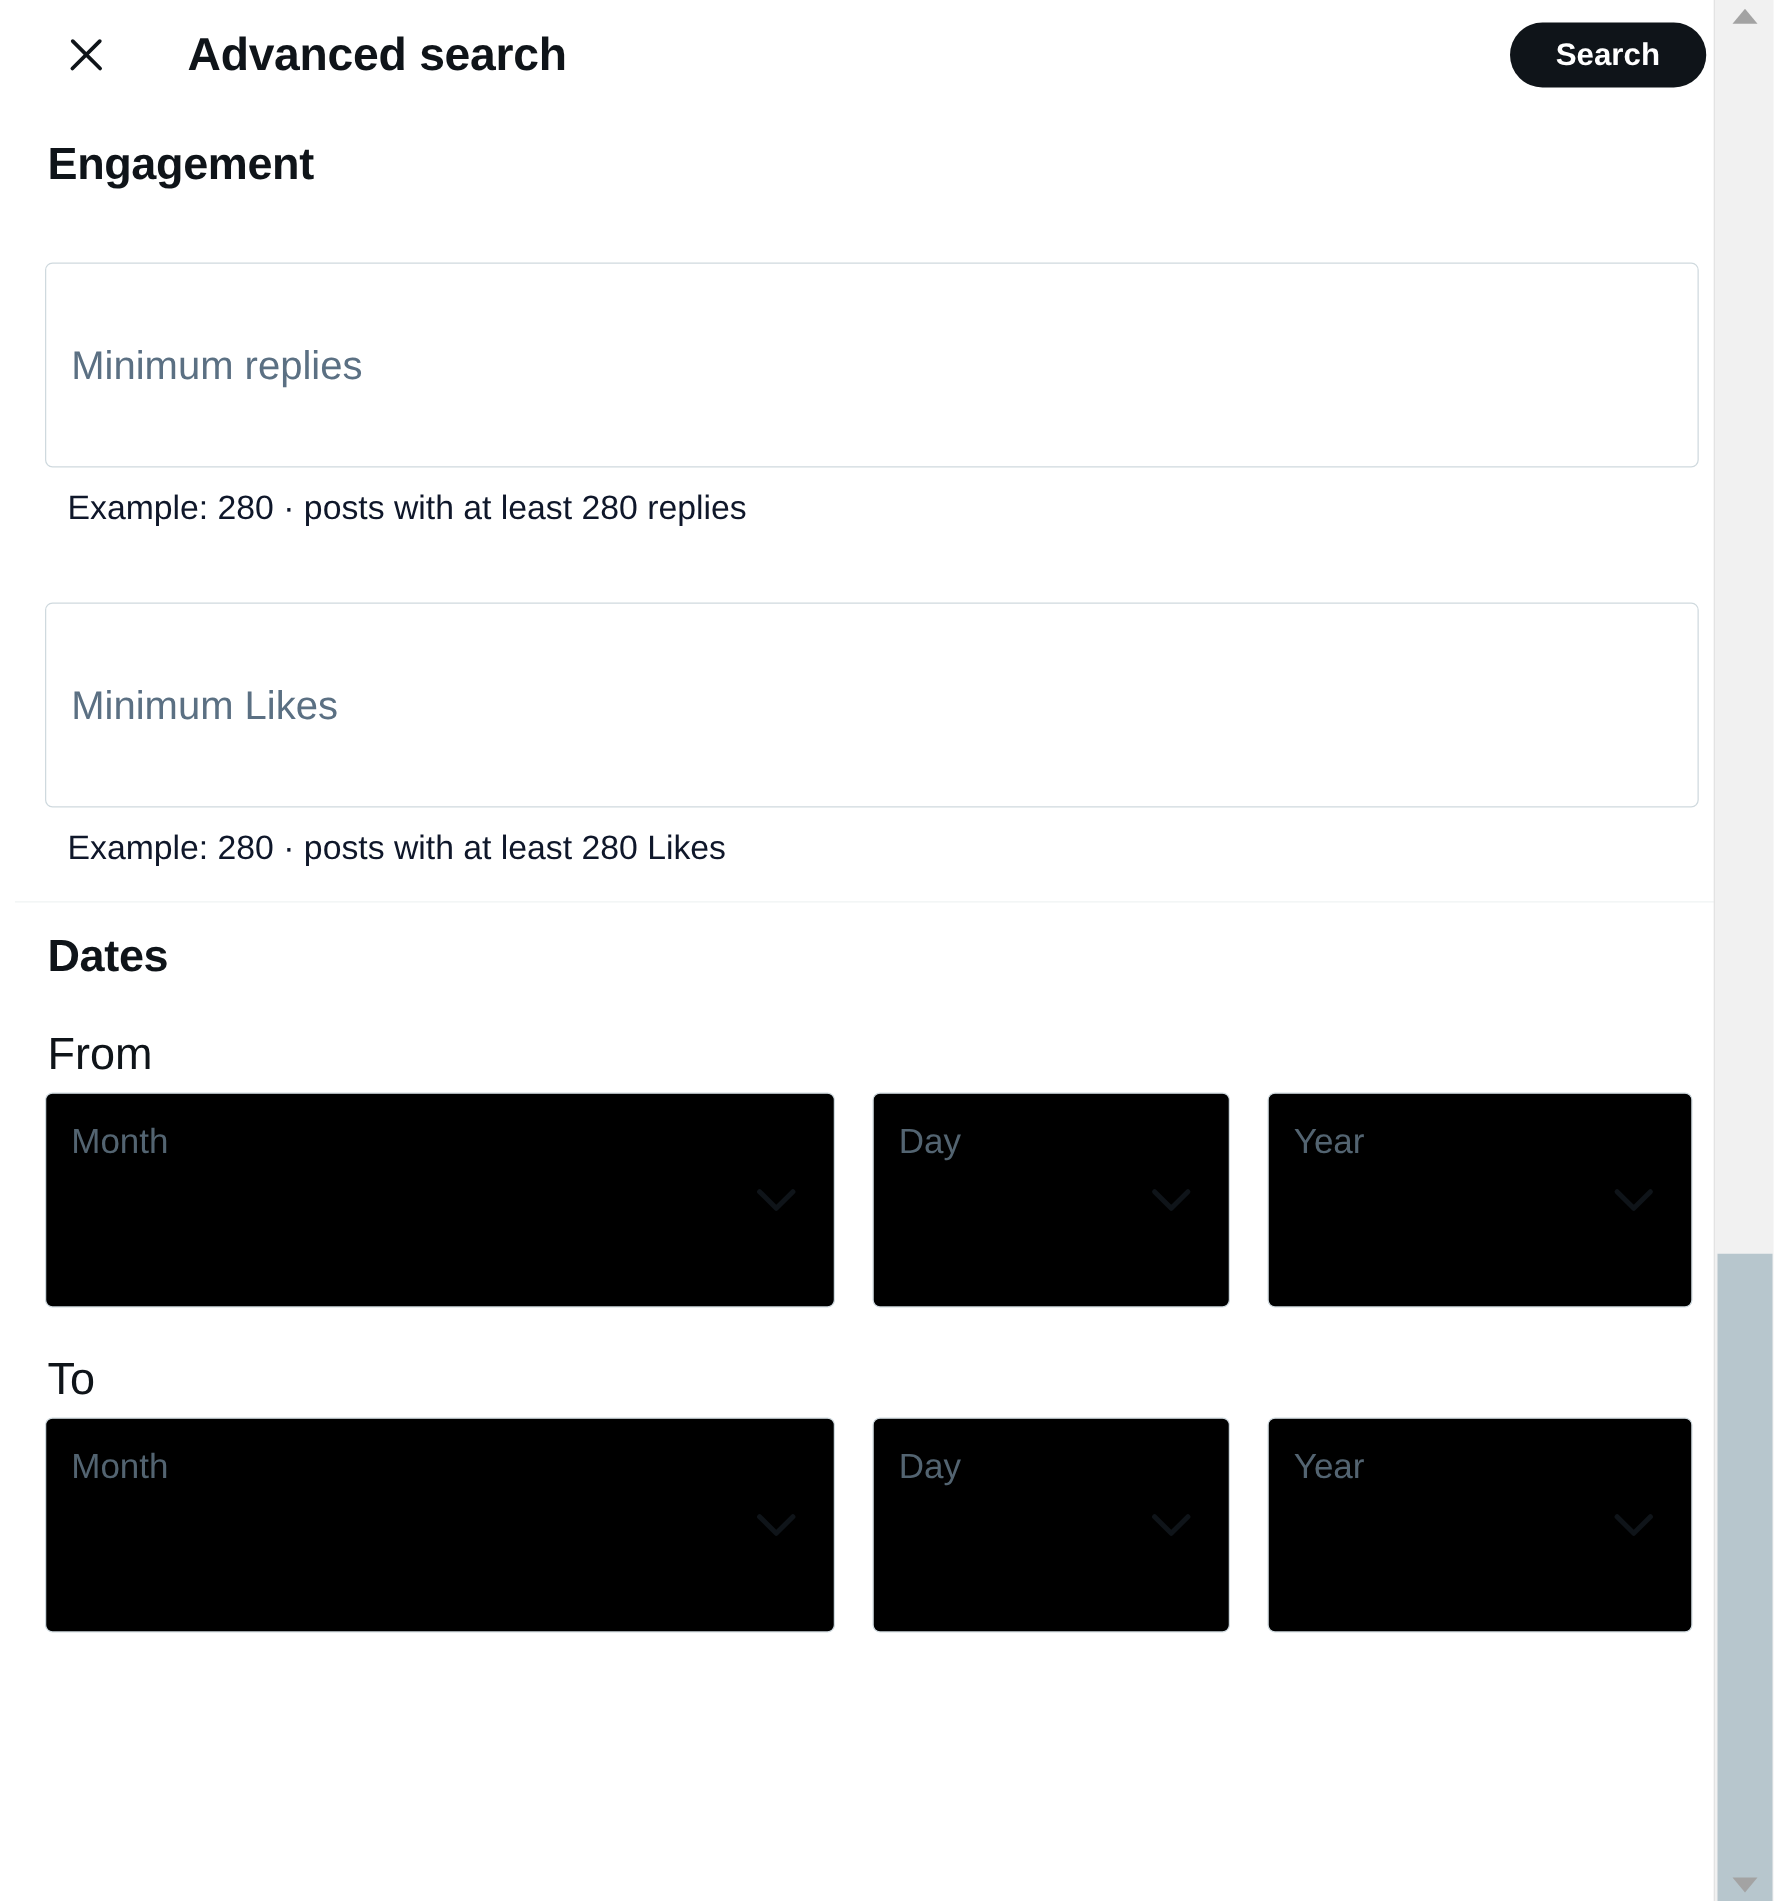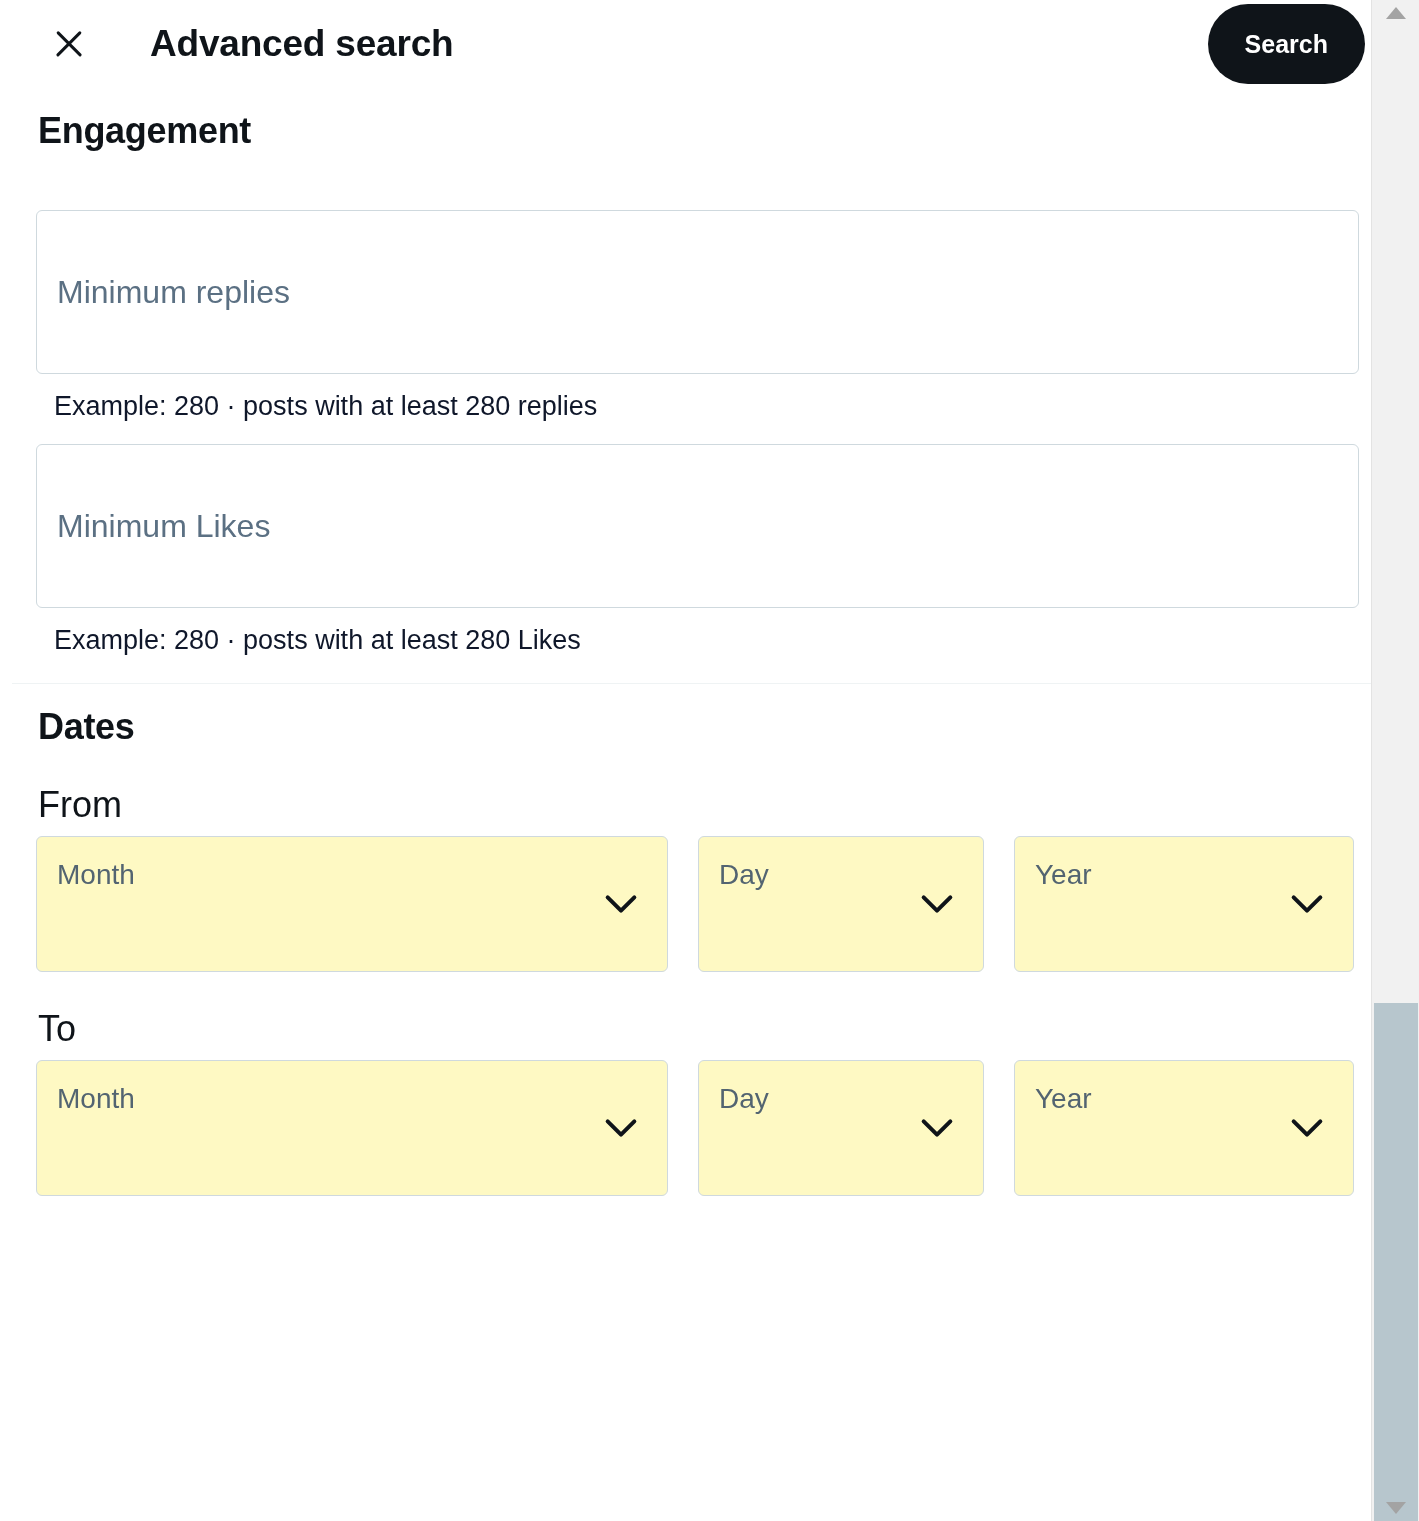--- a/index.html
+++ b/index.html
@@ -76,21 +76,21 @@
     color: #0f1419;
     white-space: nowrap;
   }
   .header-spacer { flex: 1 1 auto; }
 
   .search-btn {
     background: #0f1419;
     color: #ffffff;
     border: none;
     border-radius: 44px;
-    height: 80px;
+    height: 52px;
     padding: 0 37px;
     font-size: 25px;
     font-weight: bold;
     font-family: "Liberation Sans", sans-serif;
     cursor: pointer;
     white-space: nowrap;
   }
 
   
   .section {
@@ -102,21 +102,21 @@
   }
   .section-title {
     font-size: 36px;
     font-weight: bold;
     letter-spacing: -0.3px;
     margin: 22px 0 0 2px;
     color: #0f1419;
   }
 
   
-  .field-group { margin-top: 22px; }
+  .field-group { margin-top: 60px; }
   .field-group.first { margin-top: 58px; }
 
   .text-field {
     width: 100%;
     box-sizing: border-box;
     height: 164px;
     border: 1px solid #cfd9de;
     border-radius: 6px;
     background: #ffffff;
     font-family: "Liberation Sans", sans-serif;
@@ -141,23 +141,23 @@
     margin: 36px 0 10px 2px;
   }
   .date-row {
     display: flex;
     gap: 30px;
   }
   .select-wrap {
     position: relative;
     border: 1px solid #cfd9de;
     border-radius: 6px;
-    height: 136px;
+    height: 172px;
     box-sizing: border-box;
-    background: #fef9c3;
+    background: #000000;
   }
   .select-wrap.month { flex: 0 0 632px; width: 632px; }
   .select-wrap.day   { flex: 0 0 286px; width: 286px; }
   .select-wrap.year  { flex: 0 0 340px; width: 340px; }
 
   .select-value {
     position: absolute;
     left: 20px;
     top: 22px;
     font-size: 28px;

